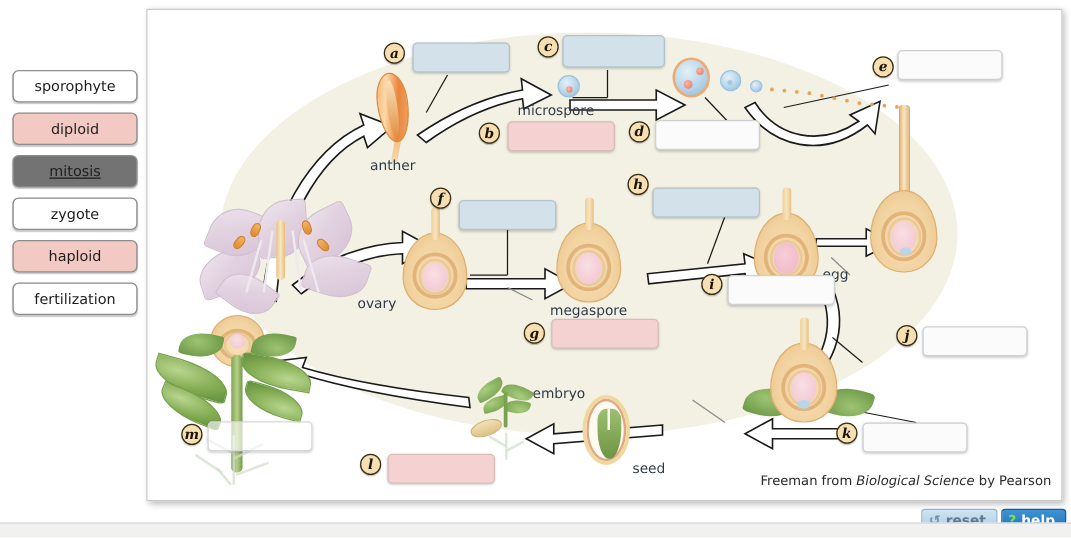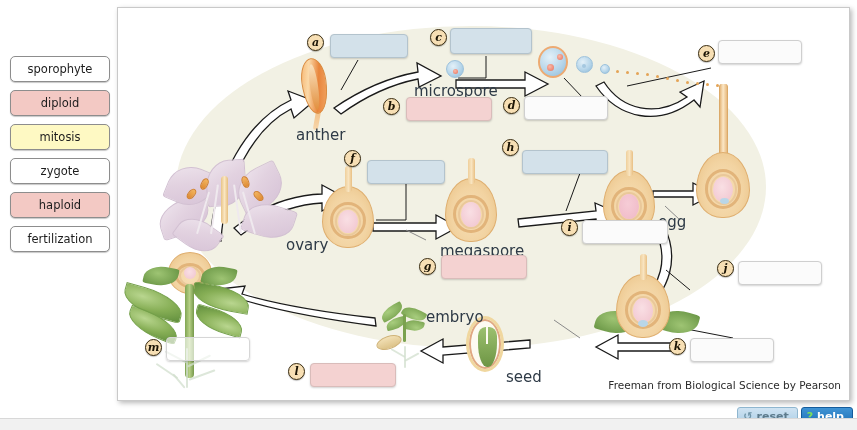--- a/index.html
+++ b/index.html
@@ -31,21 +31,21 @@
     border-radius: 5px;
     background: #ffffff;
     box-shadow: 0 1px 1px rgba(0,0,0,0.22);
     display: flex; align-items: center; justify-content: center;
     font-size: 11.5px;
     color: #1d1d1d;
     cursor: move;
     user-select: none;
   }
   .tile.pink  { background: #f3c9c4; text-align: right; }
-  .tile.blue  { background: #fef9c3; }
+  .tile.blue  { background: #737373; text-decoration: underline; }
   .tile.white { background: #ffffff; }
 
   
   #canvas {
     position: absolute;
     left: 117px; top: 7px;
     width: 733px; height: 394px;
     background: #ffffff;
     border: 1px solid #c9c9c9;
     box-shadow: 2px 2px 5px rgba(0,0,0,0.28);
@@ -86,35 +86,35 @@
     font-style: italic;
     font-family: "DejaVu Serif", "Liberation Serif", serif;
     display: flex; align-items: center; justify-content: center;
     line-height: 1;
     box-shadow: 0 1px 1px rgba(0,0,0,0.25);
   }
 
   
   .dlabel {
     position: absolute;
-    font-size: 15px;
+    font-size: 11px;
     color: #2e3a46;
     white-space: nowrap;
   }
 
   
   #attrib {
     position: absolute;
     right: 8px; bottom: 8px;
     text-align: right;
     font-size: 10.5px;
     color: #2b2b2b;
     line-height: 1.35;
   }
-  #attrib .it { }
+  #attrib .it { font-style: italic; }
 
   
   #btnbar {
     position: absolute;
     right: 4px; bottom: 4px;
     display: flex; gap: 3px;
   }
   .btn {
     height: 19px;
     padding: 0 8px 0 5px;

